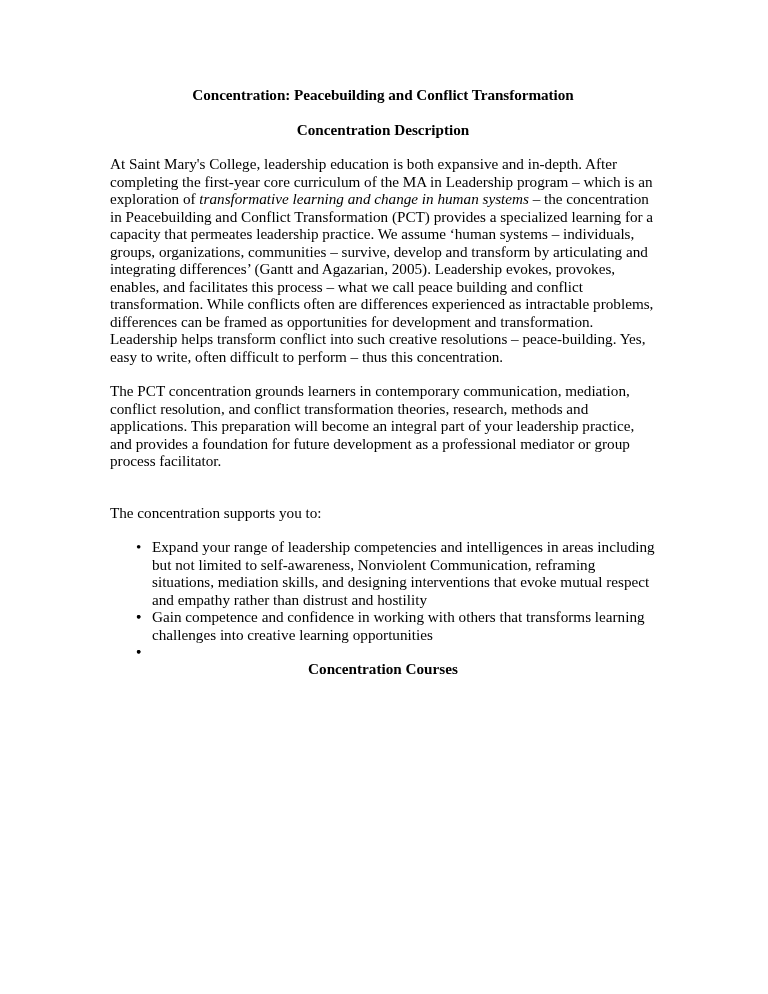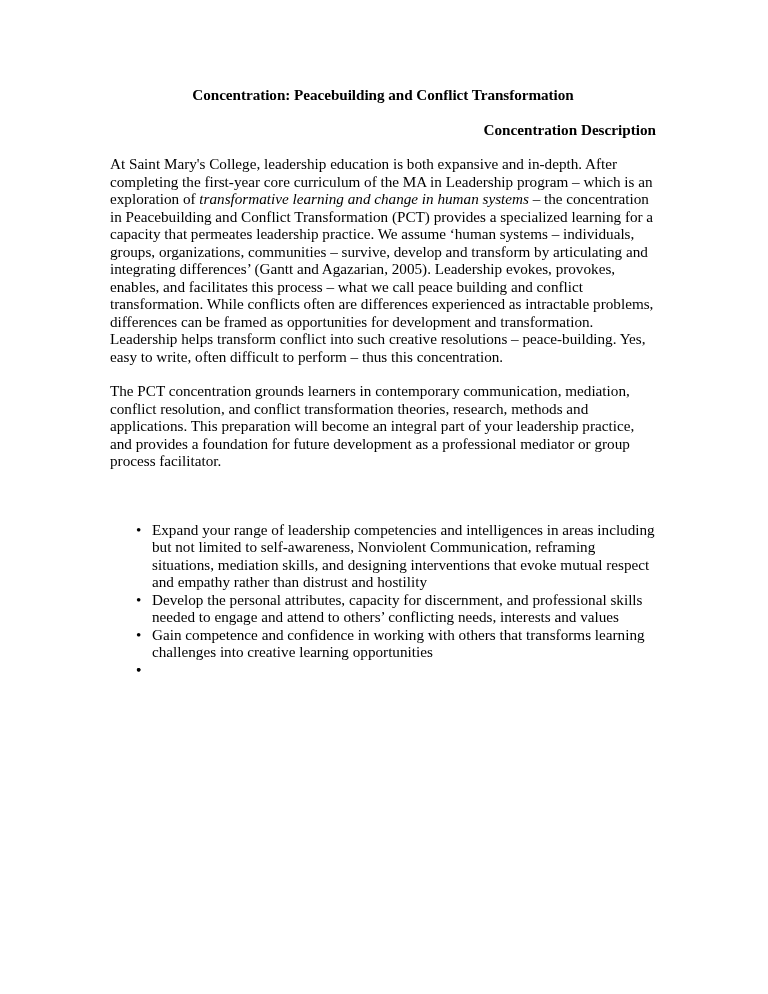--- a/index.html
+++ b/index.html
@@ -36,21 +36,21 @@
     text-align: center;
     line-height: 17.5px;
     margin: 0 0 0 0;
     letter-spacing: -0.05px;
   }
   .section-heading {
     font-size: 15.2px;
     font-weight: bold;
     line-height: 17.5px;
     margin: 0;
-    text-align: right;
+    text-align: center;
   }
   p.body-text {
     font-size: 15.2px;
     line-height: 17.5px;
     margin: 0;
     text-align: left;
     word-spacing: -0.05px;
   }
   .gap-sm { height: 17px; }
   .gap-md { height: 17px; }
@@ -109,46 +109,47 @@
 
     <div class="gap-sm"></div>
 
     <p class="body-text">The PCT concentration grounds learners in contemporary communication, mediation, conflict resolution, and conflict transformation theories, research, methods and applications.  This preparation will become an integral part of your leadership practice, and provides a foundation for future development as a professional mediator or group process facilitator.</p>
 
     <div class="gap-md"></div>
 
 
     <div class="gap-sm"></div>
 
+    <p class="body-text">The concentration supports you to:</p>
 
     <div class="gap-sm"></div>
 
     <ul class="goals-list">
       <li>
         <span class="bullet-marker">•</span>
         <span>Expand your range of leadership competencies and intelligences in areas including but not limited to self-awareness, Nonviolent Communication, reframing situations, mediation skills, and designing interventions that evoke mutual respect and empathy rather than distrust and hostility</span>
       </li>
       <li>
         <span class="bullet-marker">•</span>
-        <span>Develop the personal attributes, capacity for discernment, and professional skills needed to engage and attend to others’ conflicting needs, interests and values</span>
       </li>
       <li>
         <span class="bullet-marker">•</span>
         <span>Gain competence and confidence in working with others that transforms learning challenges into creative learning opportunities</span>
       </li>
       <li>
         <span class="bullet-marker">•</span>
       </li>
       <li>
         <span class="bullet-marker">•</span>
       </li>
     </ul>
 
     <div class="gap-md"></div>
 
+    <h2 class="section-heading">Concentration Courses</h2>
 
     <div class="gap-sm"></div>
 
     <p class="course-title">Course #1: The Nature and Role of Conflict in Human Systems</p>
 
     <div class="gap-sm"></div>
 
     <p style="margin:0;"><span class="course-desc-label">Saint description</span></p>
 
   </div>

